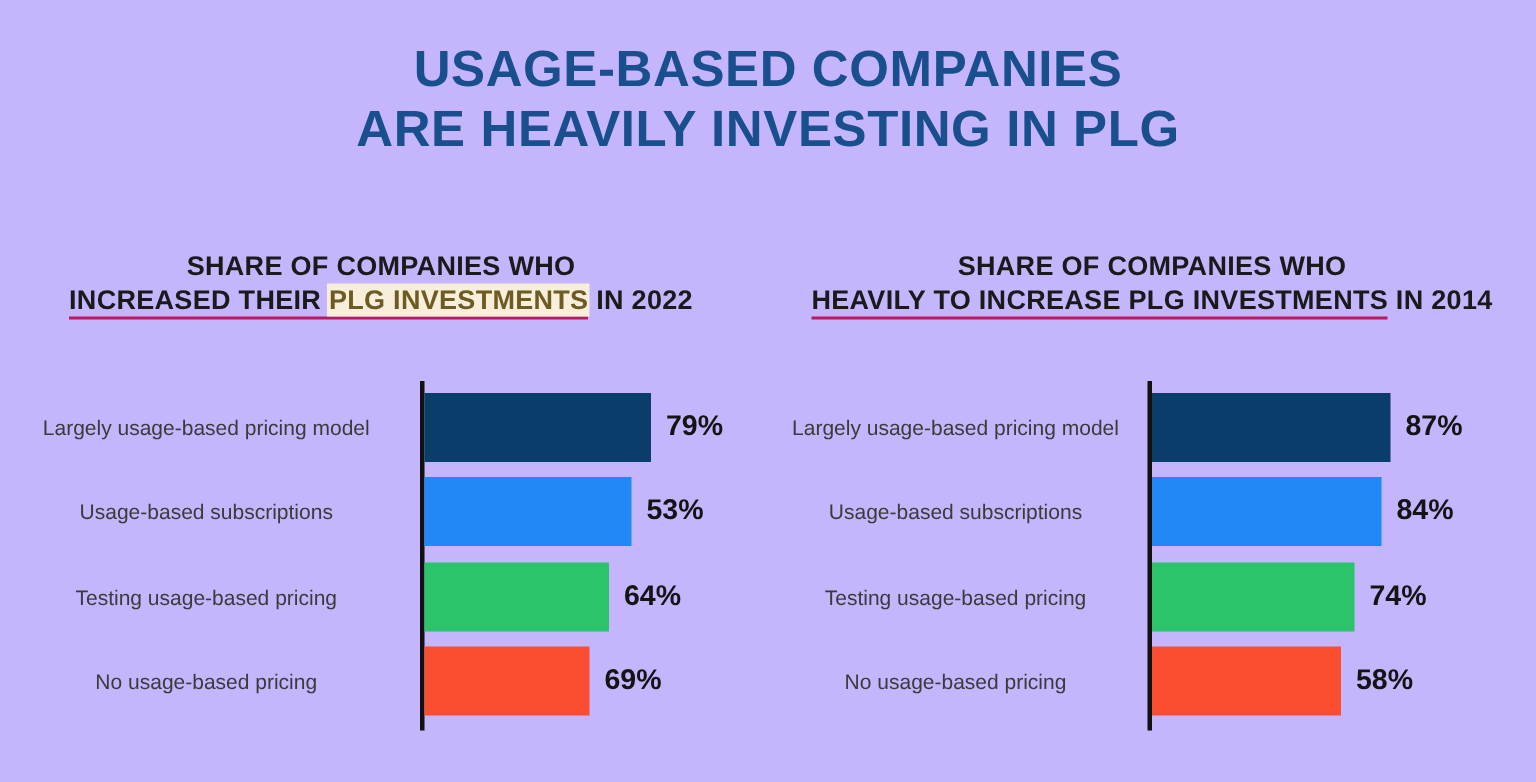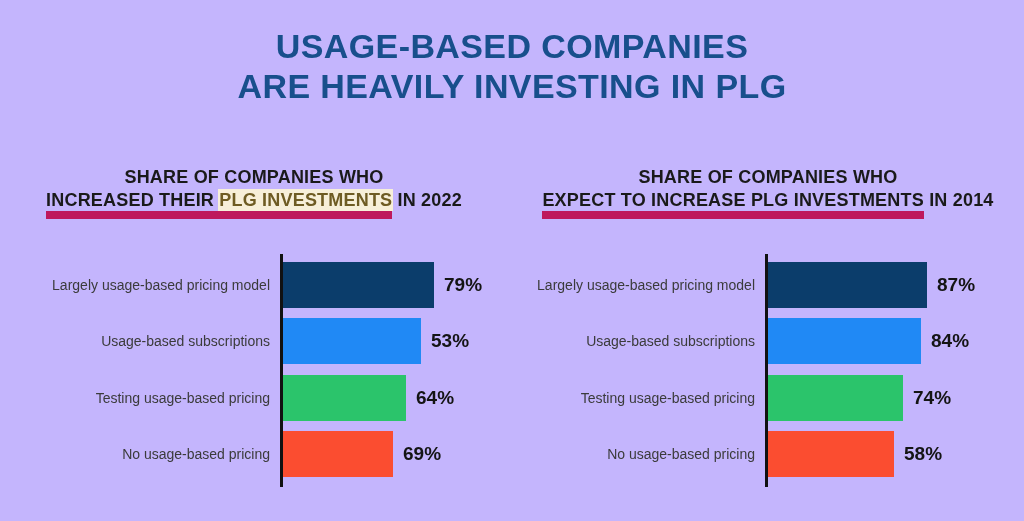--- a/index.html
+++ b/index.html
@@ -53,21 +53,21 @@
     text-align: center;
     color: #1a1a1a;
     font-weight: bold;
     font-size: 18px;
     line-height: 23px;
     letter-spacing: 0.2px;
     white-space: nowrap;
   }
   .subtitle .line2 { display: block; }
   .underline {
-    border-bottom: 8px solid #be185d;
+    border-bottom: 2px solid #be185d;
     padding-bottom: 1px;
   }
   .hl {
     background: #F7EFD9;
     color: #6E5B23;
     box-shadow: 0 0 0 1px #F7EFD9;
   }
 
   
   .chart {
@@ -96,21 +96,21 @@
   .row-0 { top: 8px; }
   .row-1 { top: 64px; }
   .row-2 { top: 121px; }
   .row-3 { top: 177px; }
 
   .cat-label {
     position: absolute;
     top: 0;
     height: 46px;
     line-height: 46px;
-    text-align: right;
+    text-align: center;
     color: #3b3b3b;
     font-size: 14px;
     white-space: nowrap;
   }
   .panel-left  .cat-label { left: 0; width: 265px; }
   .panel-right .cat-label { left: 0; width: 236px; }
 
   .bar {
     position: absolute;
     top: 0;
@@ -171,21 +171,21 @@
         <div class="cat-label">No usage-based pricing</div>
         <div class="bar" style="width:110px;background:#FB4D30;"></div>
         <div class="value" style="left:398px;">69%</div>
       </div>
     </div>
   </div>
 
   <div class="panel panel-right">
     <div class="subtitle">
       <span>SHARE OF COMPANIES WHO</span>
-      <span class="line2"><span class="underline">EXPECT TO INCREASE PLG INVESTMENTS</span><span> IN 2014</span></span>
+      <span class="line2"><span class="underline">HEAVILY TO INCREASE PLG INVESTMENTS</span><span> IN 2014</span></span>
     </div>
 
     <div class="chart">
       <div class="axis"></div>
 
       <div class="row row-0">
         <div class="cat-label">Largely usage-based pricing model</div>
         <div class="bar" style="width:159px;background:#0B3D6B;"></div>
         <div class="value" style="left:418px;">87%</div>
       </div>

